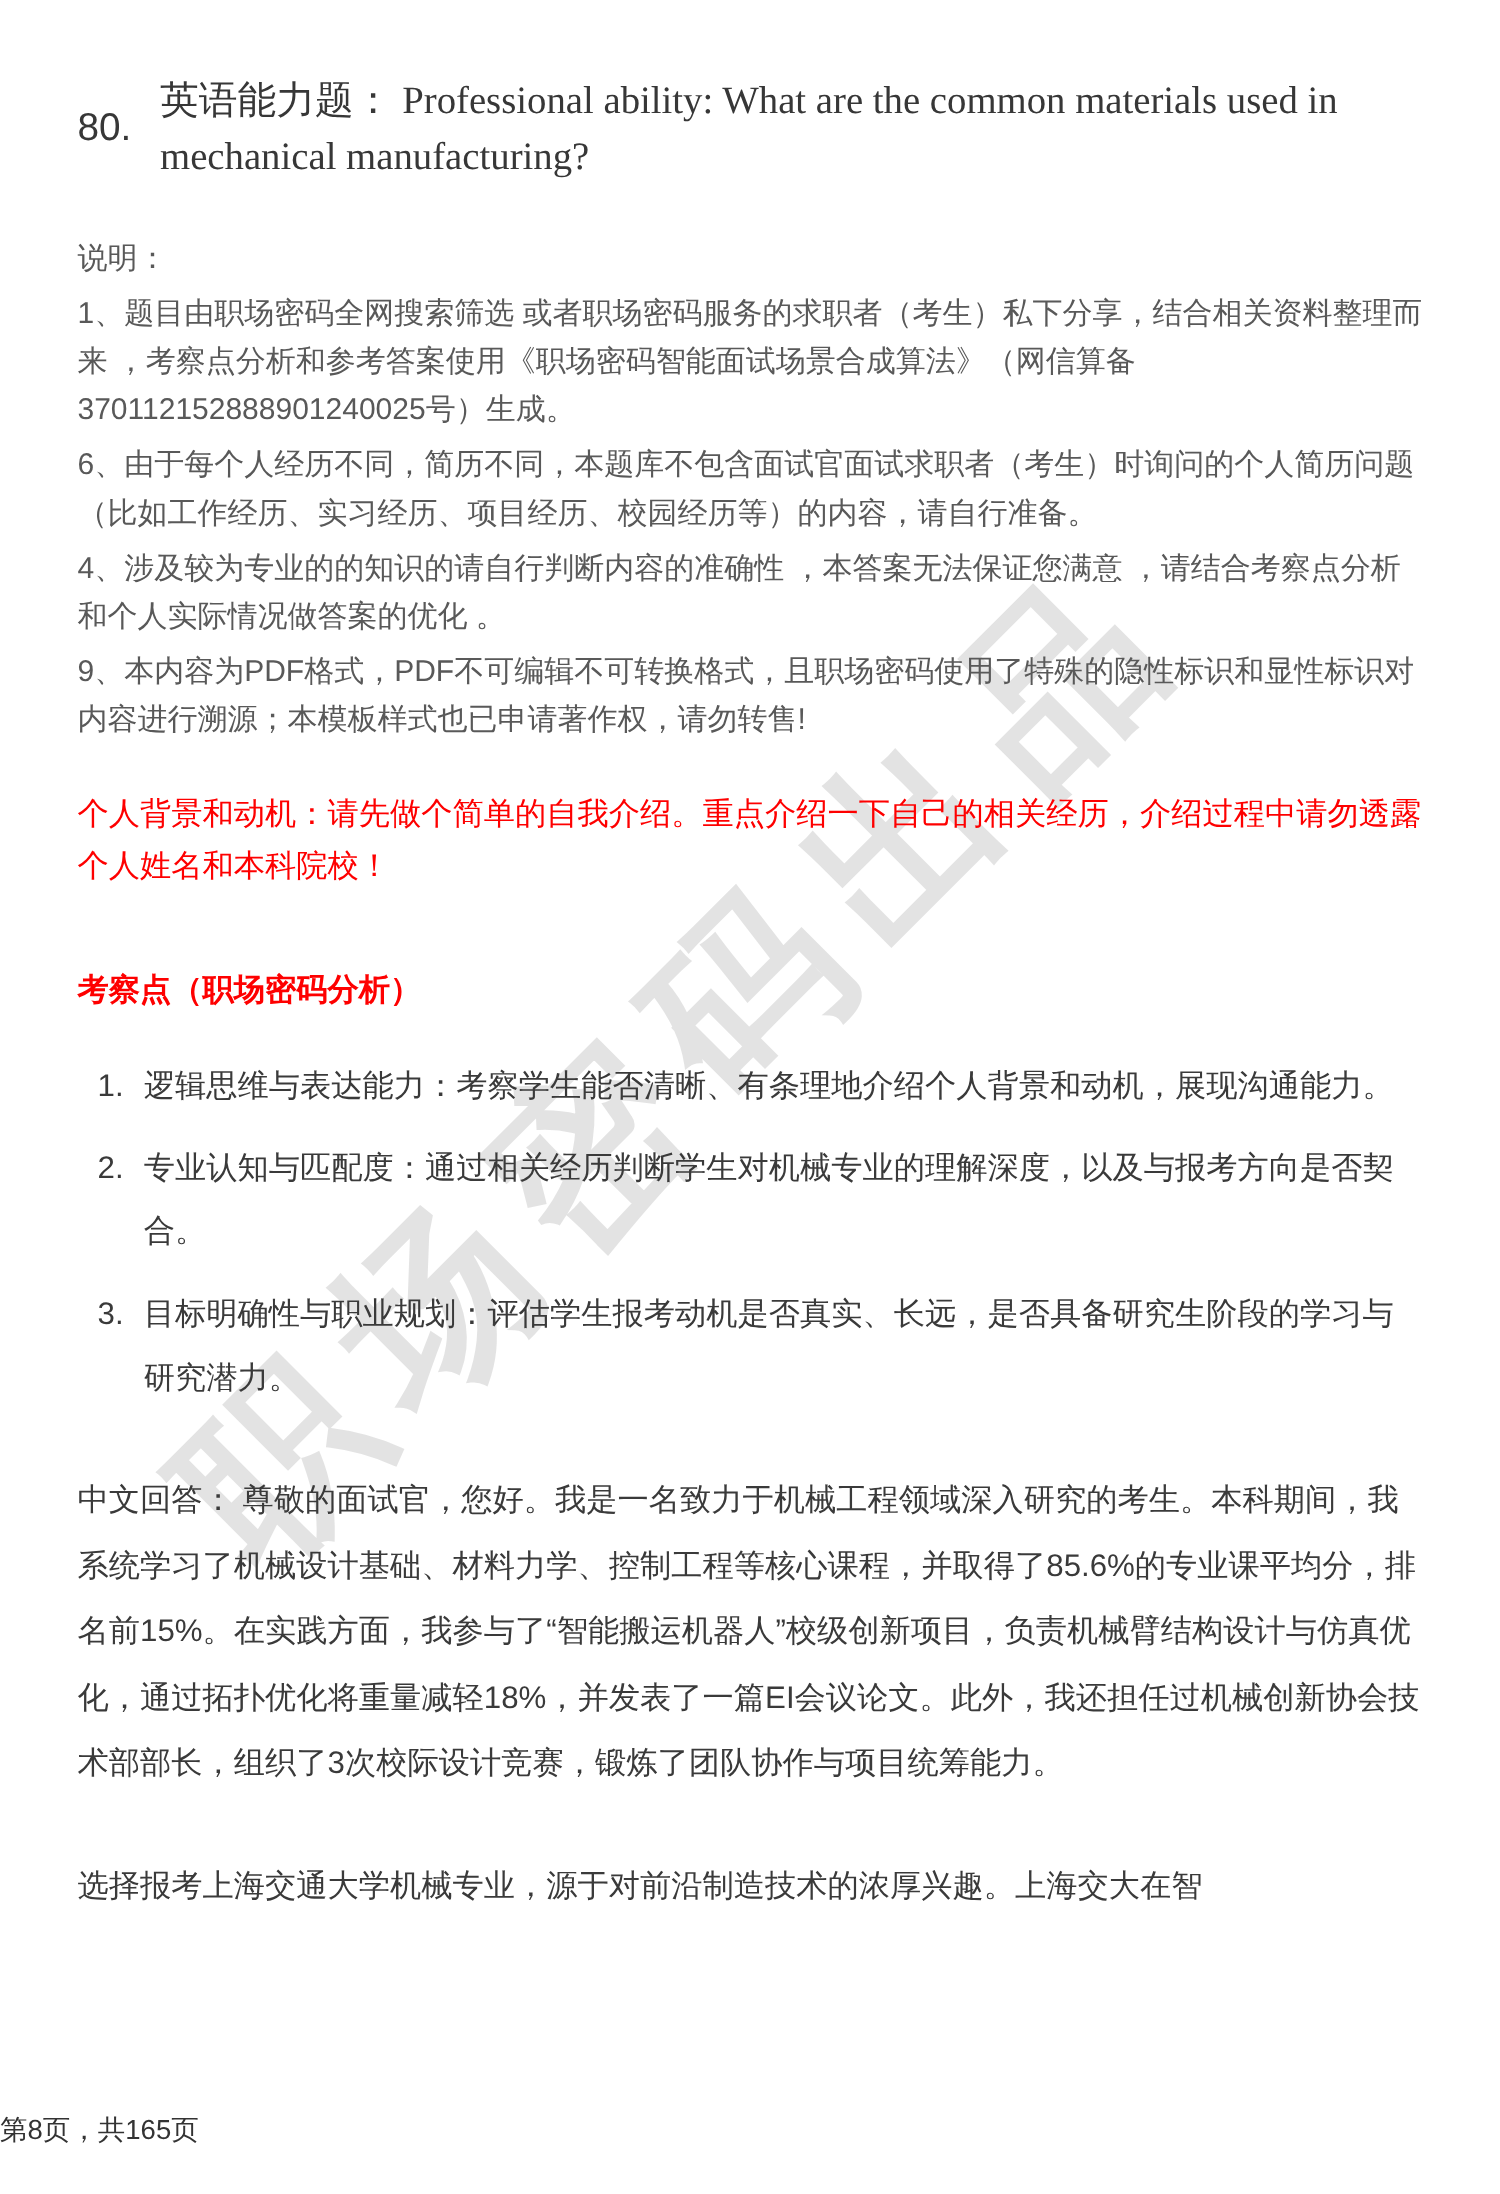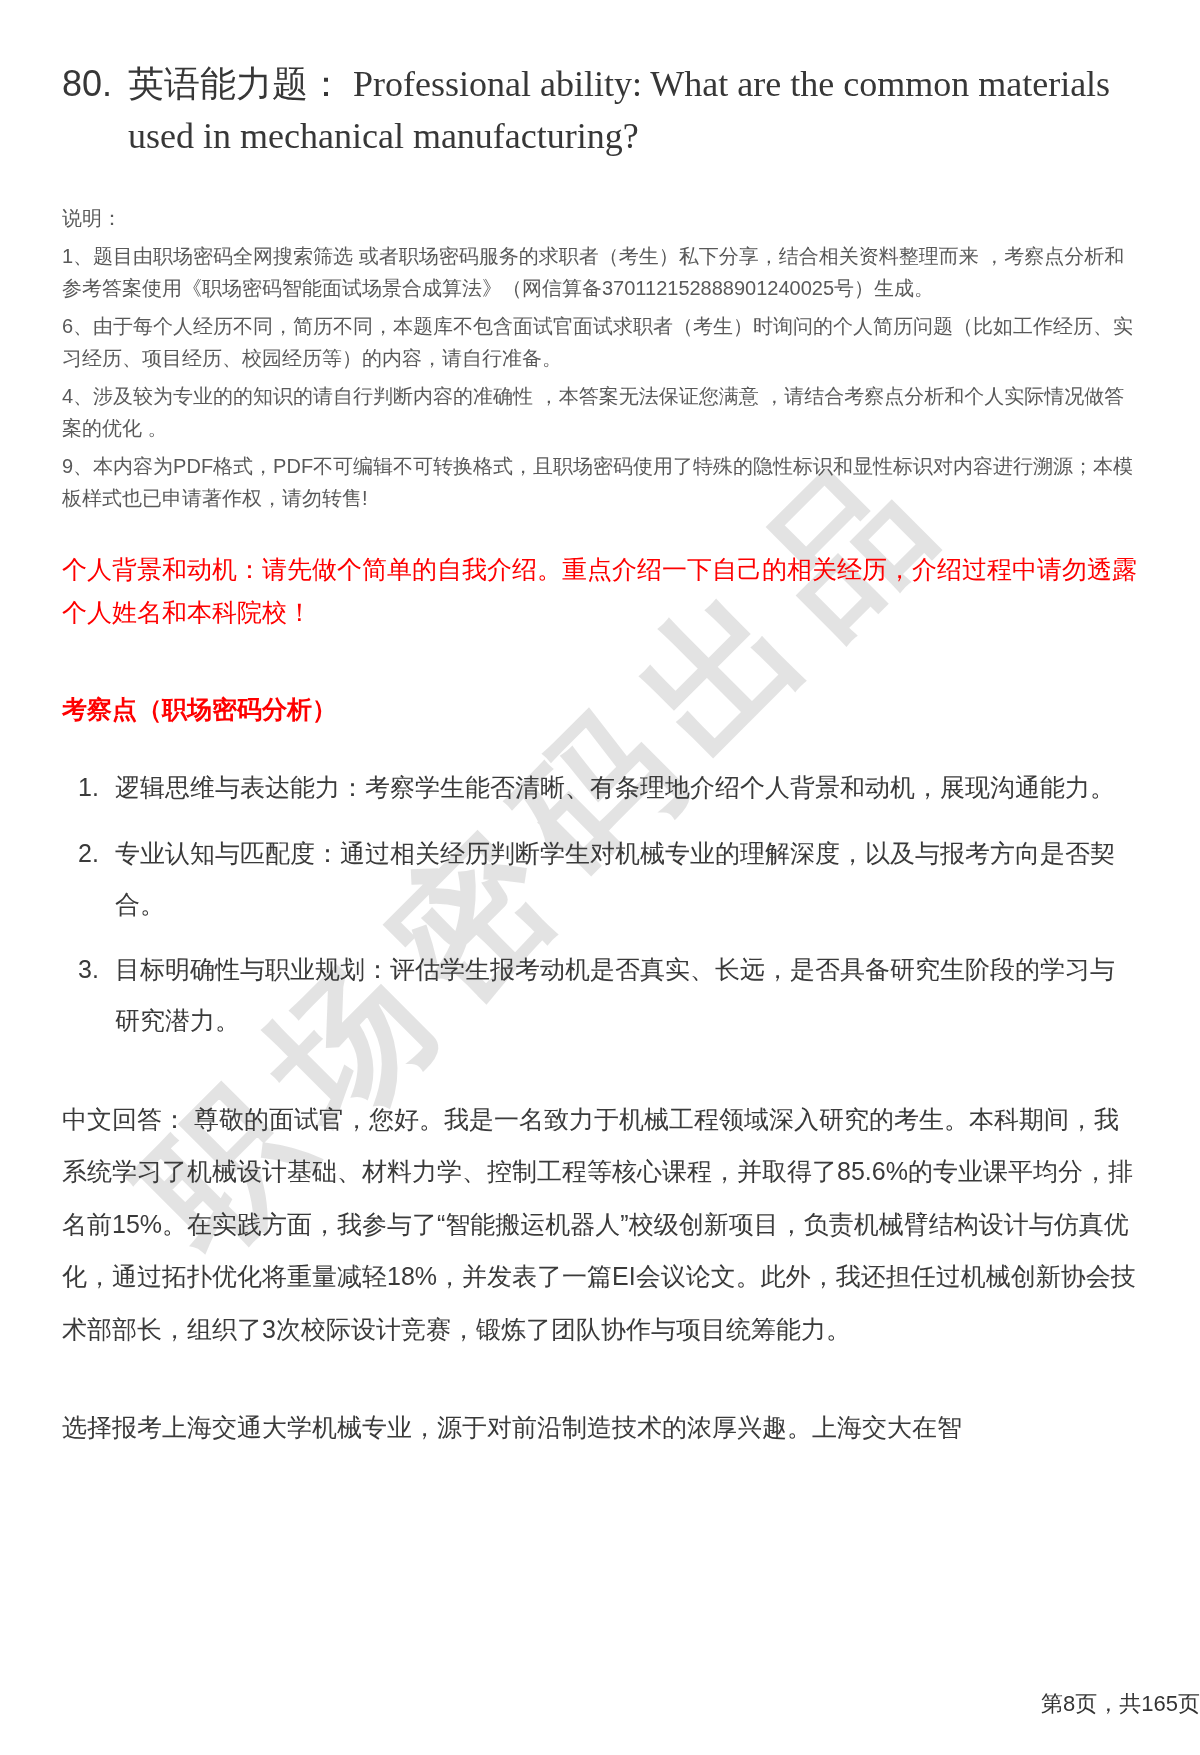--- a/index.html
+++ b/index.html
@@ -24,30 +24,31 @@
     letter-spacing: 26px;
     color: rgba(60, 60, 60, 0.14);
     white-space: nowrap;
     z-index: 0;
     pointer-events: none;
     user-select: none;
   }
   .title-row {
     display: flex;
     color: #373737;
-    font-size: 36px;
+    font-size: 31px;
     line-height: 1.45;
     font-weight: 400;
+    align-items: center;
   }
   .title-num { flex: none; width: 66px; }
   .title-text { flex: 1; font-family: Liberation Serif, serif; }
   .notes {
     margin-top: 40px;
     color: #595959;
-    font-size: 20px;
+    font-size: 24px;
     line-height: 1.6;
   }
   .notes p { margin: 0 0 6px 0; }
   .highlight {
     margin-top: 34px;
     color: #fe0000;
     font-weight: 400;
     font-size: 25px;
     line-height: 1.7;
   }
@@ -65,21 +66,21 @@
     color: #3a3a3a;
     font-size: 25px;
     line-height: 2.1;
     margin: 46px 0 0 0;
   }
   .footer {
     position: absolute;
     bottom: 36px;
     left: 0;
     width: 100%;
-    text-align: right;
+    text-align: left;
     font-size: 22px;
     color: #333333;
     z-index: 1;
   }
 </style>
 </head>
 <body>
 
 <div class="page">
 

